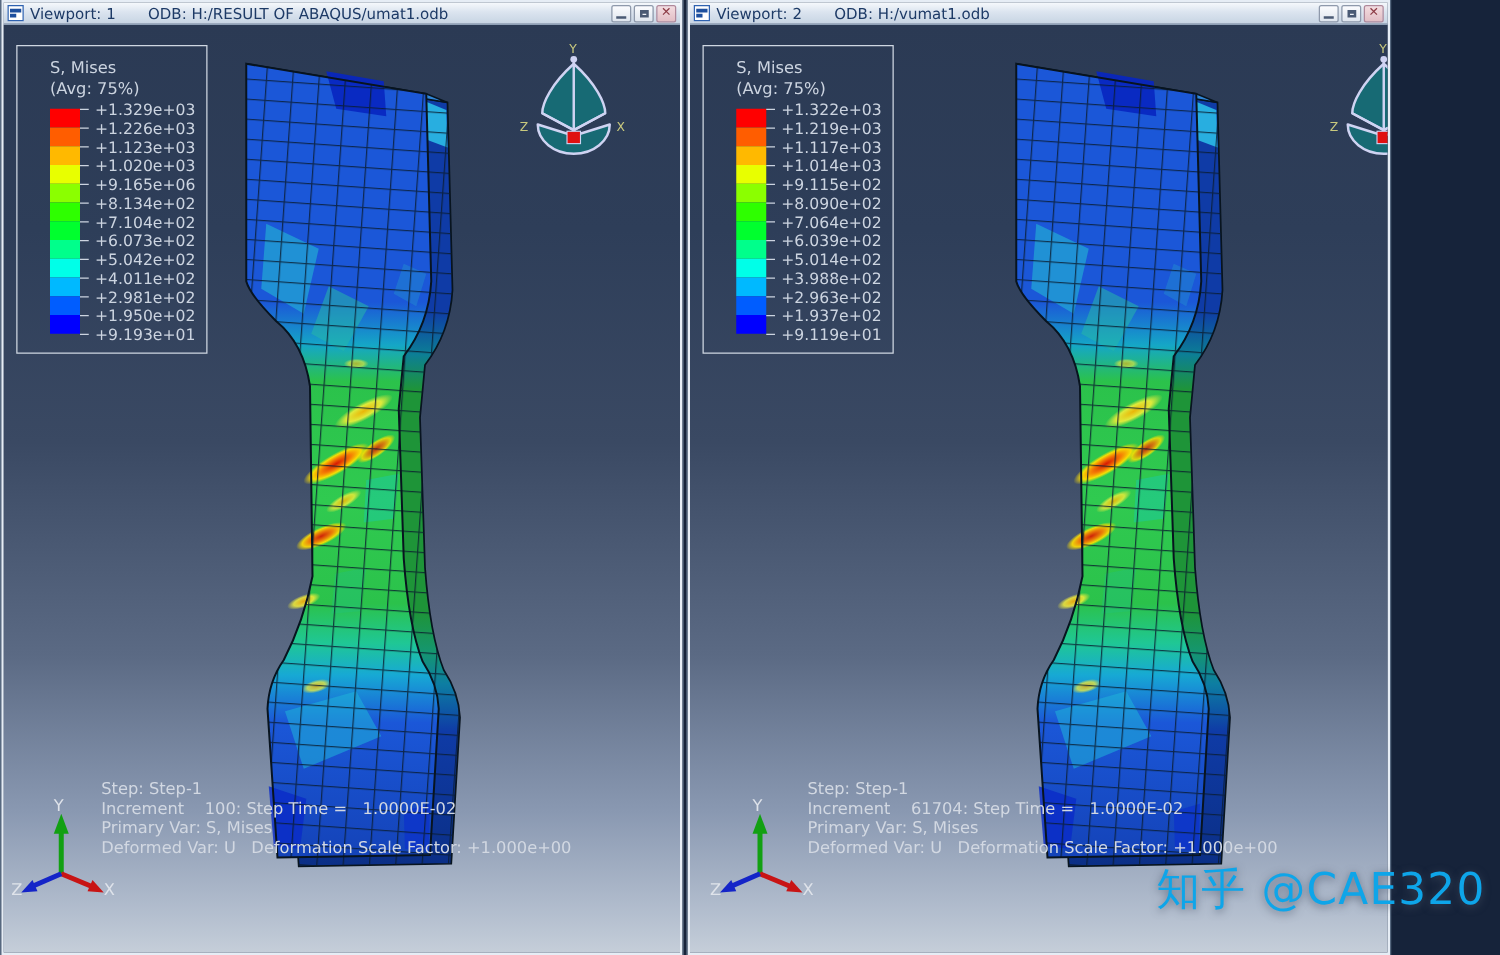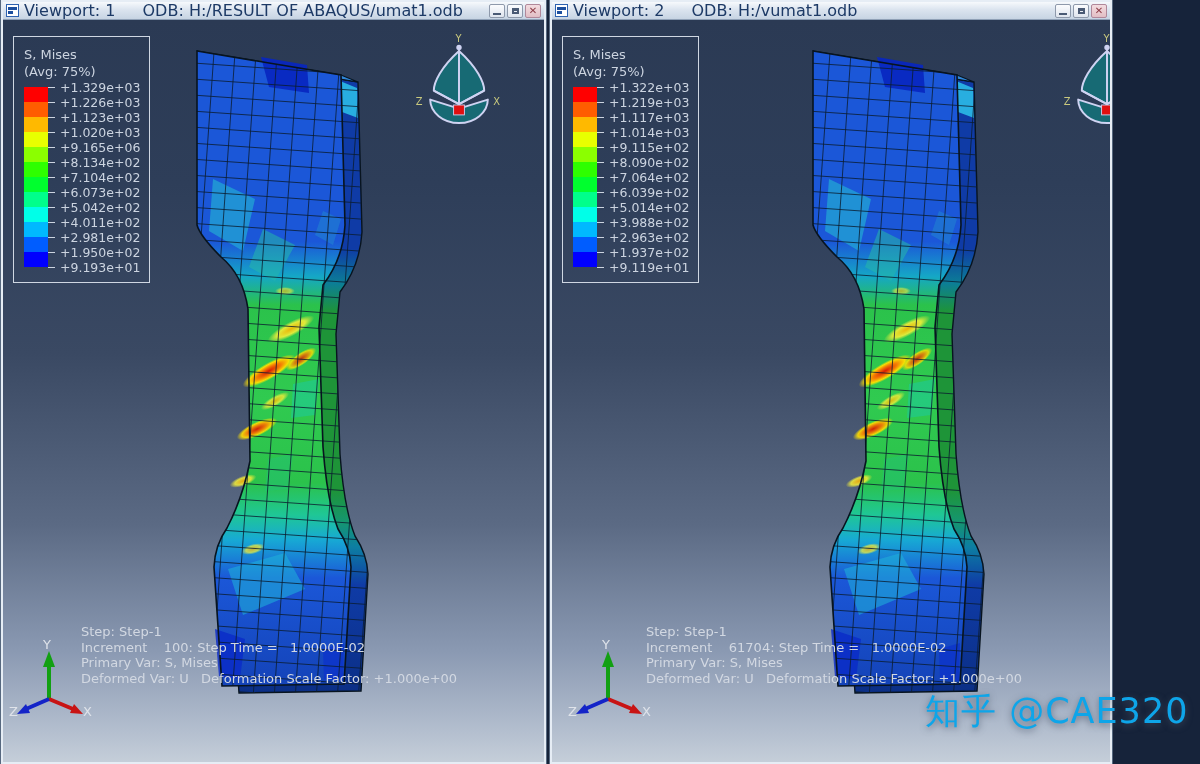--- a/index.html
+++ b/index.html
@@ -10,35 +10,35 @@
 
   
   .window { position:absolute; top:0; height:764px; border:2px solid #e6edf5; outline:1px solid #56687f; background:#2b3a54; display:flex; flex-direction:column; }
   .window.vp1 { left:1px; width:545px; }
   .window.vp2 { left:550px; width:562px; }
 
   .titlebar { height:18px; flex:0 0 18px; background:linear-gradient(#f6f9fc,#dbe4ef 45%,#c7d4e3); border-bottom:1px solid #8fa0b6; display:flex; align-items:center; padding:0 3px; }
   .vp-icon { width:13px; height:13px; background:#fff; border:1px solid #2e62b0; margin-right:5px; flex:0 0 13px; display:flex; flex-direction:column; justify-content:center; gap:1px; padding:1px; }
   .vp-icon i { display:block; height:3px; background:#1d4f9e; }
   .vp-icon i.half { width:60%; }
-  .title-text { font-size:16px; color:#1d3a66; white-space:nowrap; overflow:hidden;text-align:right; }
+  .title-text { font-size:12px; color:#1d3a66; white-space:nowrap; overflow:hidden;text-align:right; }
   .title-text .odbpath { margin-left:22px; }
   .winbtns { margin-left:auto; display:flex; }
   .btn { width:16px; height:14px; border:1px solid #8e99ab; border-radius:2px; background:linear-gradient(#fbfcfe,#dfe5ee); margin-left:2px; display:flex; align-items:center; justify-content:center; }
   .btn .min-glyph { width:8px; height:2px; background:#4a5a74; margin-top:6px; }
   .btn .max-glyph { width:7px; height:6px; border:2px solid #4a5a74; border-top-width:3px; }
   .btn.close { background:linear-gradient(#f3dce0,#e2bec5); border-color:#b0889a; }
   .btn .close-glyph { color:#8c3a44; font-size:10px; line-height:10px; font-weight:bold; }
 
   
   .canvas { position:relative; flex:1 1 auto; overflow:hidden;
     background:linear-gradient(180deg,#2b3a54 0%, #2e3e59 22%, #3a4963 45%, #5b6a84 68%, #8a99b2 85%, #b4bfcf 96%, #c5ced9 100%); }
 
   
-  .legend { position:absolute; left:10px; top:16px; z-index:4; border:1px solid #cfd7e2; padding:9px 9px 7px 10px; color:#ccd4e0; }
+  .legend { position:absolute; left:10px; top:16px; z-index:4; border:1px solid #cfd7e2; padding:9px 9px 7px 26px; color:#ccd4e0; }
   .legend-title { font-size:13px; line-height:17px; }
   .legend-sub { font-size:13px; line-height:17px; margin-bottom:7px; }
   .legend-body { display:flex; }
   .swatches { display:flex; flex-direction:column; margin-top:0; }
   .swatch { width:24px; height:15px; }
   .labels { display:flex; flex-direction:column; margin-top:-7px; }
   .legend-row { height:15px; display:flex; align-items:center; }
   .tick { width:7px; height:1px; background:#ccd4e0; margin-right:5px; }
   .val { font-size:12.5px; white-space:pre; }
 

